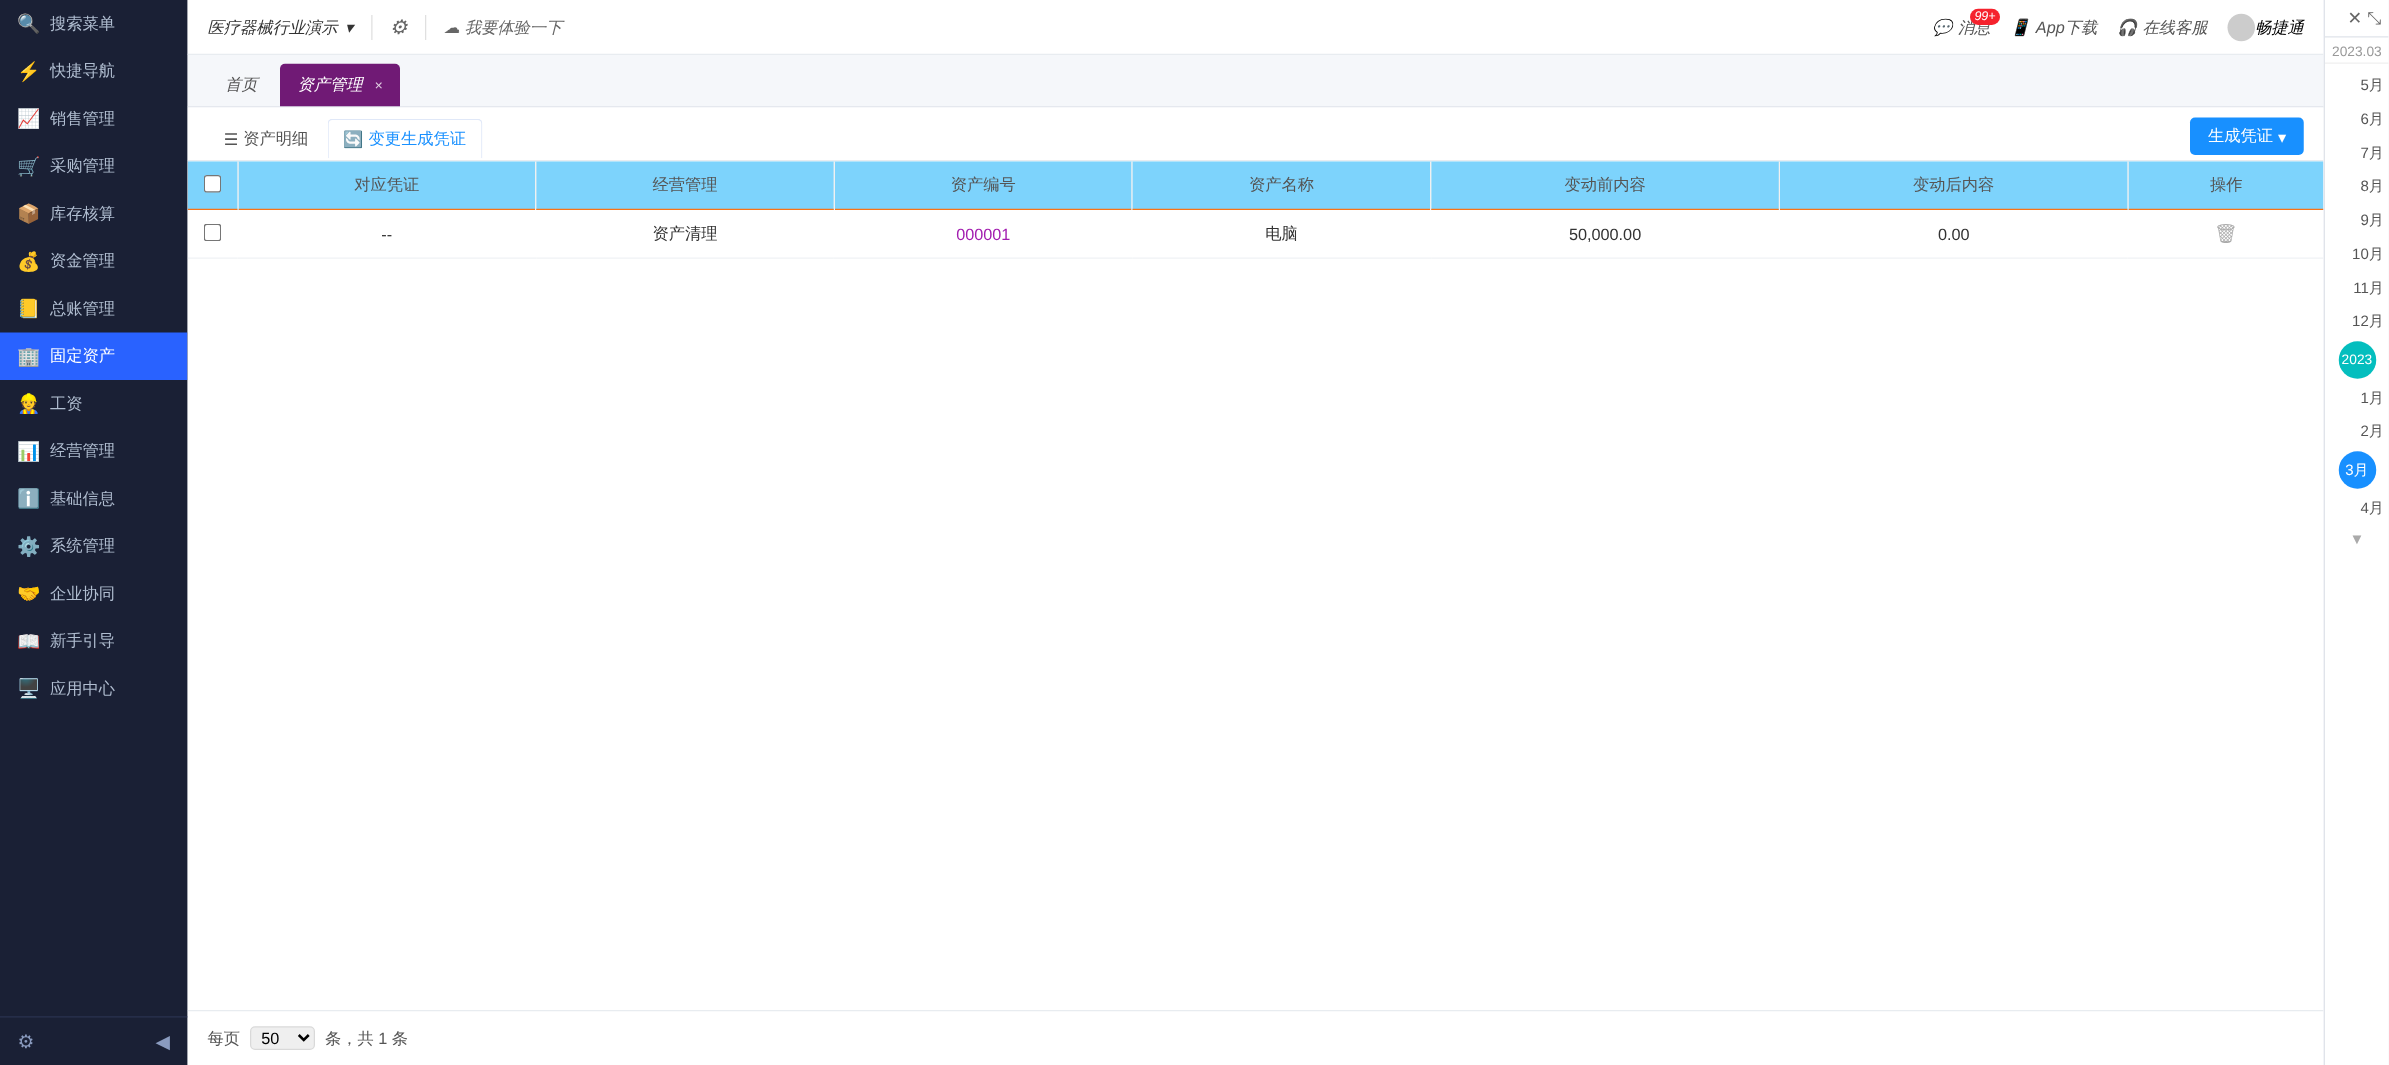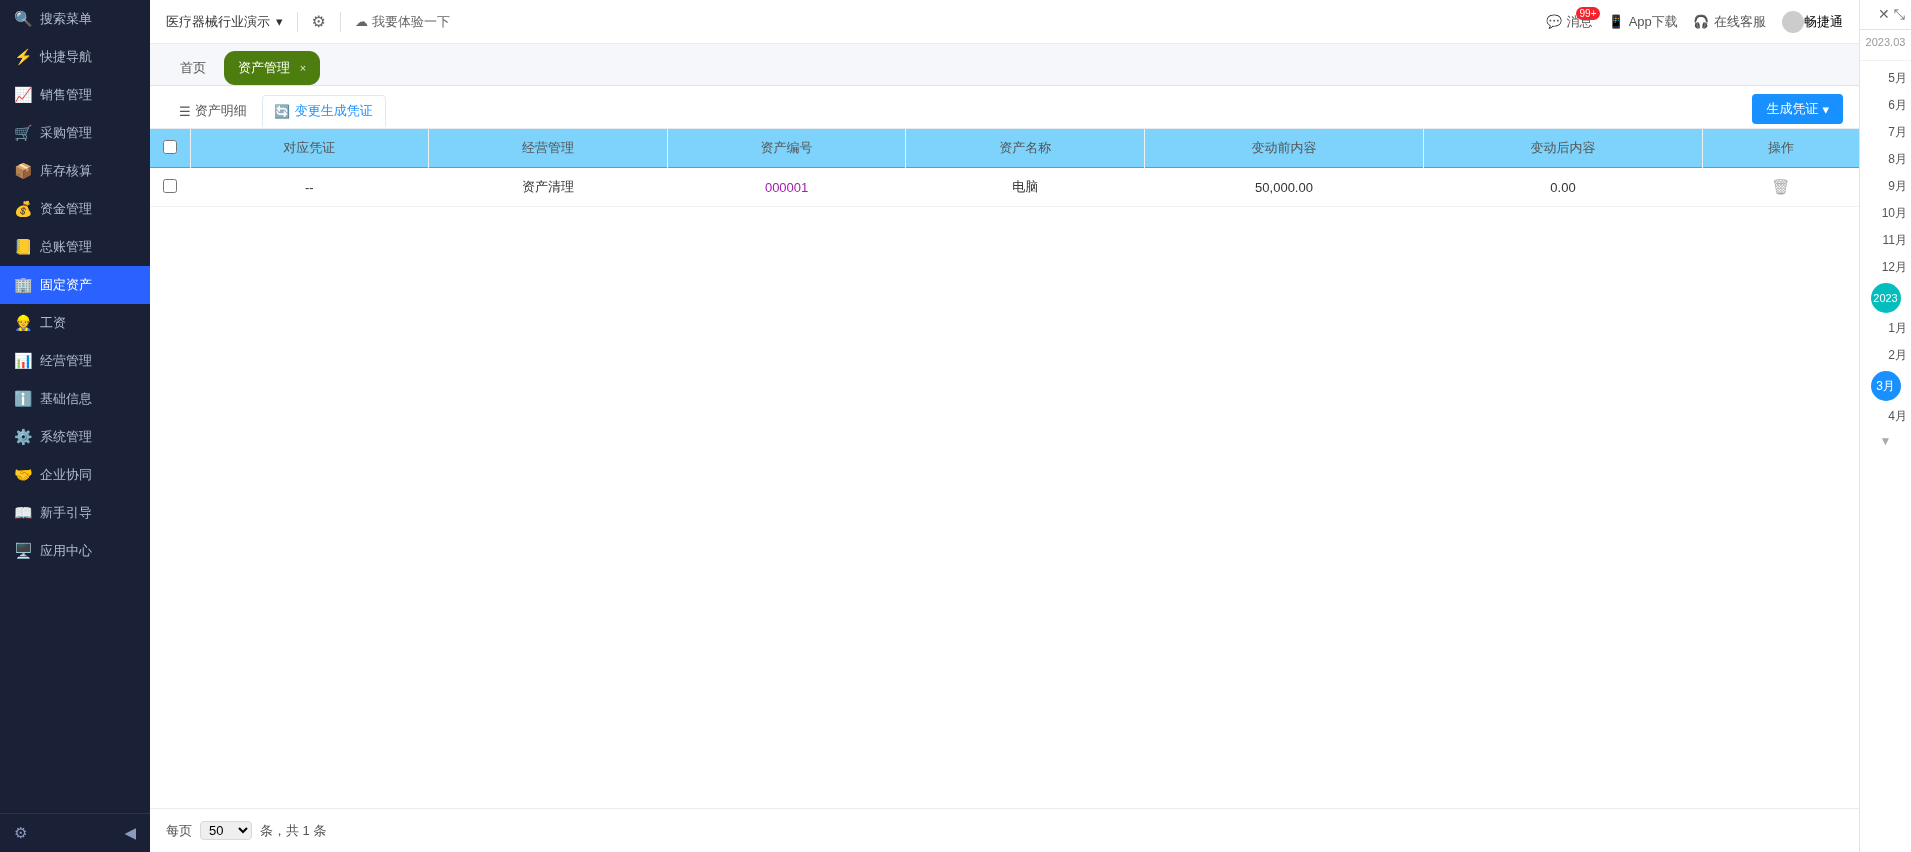--- a/index.html
+++ b/index.html
@@ -64,20 +64,21 @@
     
     .topbar {
       height: 44px;
       background: #fff;
       border-bottom: 1px solid #e8ecf0;
       display: flex;
       align-items: center;
       padding: 0 16px;
       gap: 10px;
       flex-shrink: 0;
+      font-style: italic;
     }
     .topbar-company {
       display: flex; align-items: center; gap: 6px;
       font-size: 13px; color: #333; cursor: pointer;
     }
     .topbar-divider { width: 1px; height: 20px; background: #e0e0e0; margin: 0 4px; }
     .topbar-gear { font-size: 16px; color: #666; cursor: pointer; }
     .topbar-experience { display: flex; align-items: center; gap: 4px; font-size: 13px; color: #666; cursor: pointer; }
     .topbar-right { margin-left: auto; display: flex; align-items: center; gap: 16px; }
     .topbar-msg { position: relative; cursor: pointer; font-size: 13px; color: #555; display: flex; align-items: center; gap: 4px; }
@@ -97,25 +98,25 @@
       gap: 4px;
       flex-shrink: 0;
     }
     .tab {
       padding: 8px 14px;
       font-size: 13px;
       cursor: pointer;
       border-radius: 4px 4px 0 0;
       color: #555;
       background: transparent;
+      font-style: italic;
     }
     .tab.active {
-      background: #4d7c0f;
+      background: #701a75;
       color: #fff;
-      border-radius: 11px;
     }
     .tab-close { margin-left: 6px; font-size: 11px; opacity: 0.8; }
 
     
     .content {
       flex: 1;
       background: #fff;
       overflow: hidden;
       display: flex;
       flex-direction: column;
@@ -444,21 +445,21 @@
     </div>
   </div>
 
 </div>
 
 <div class="right-panel">
   <div class="right-panel-header">
     <span class="right-panel-icon">✕</span>
     <span class="right-panel-icon">⤡</span>
   </div>
-  <div style="font-size:11px; color:#999; text-align:center; padding: 6px 2px 12px; border-bottom:1px solid #f0f0f0;">2023.03</div>
+  <div style="font-size:11px; color:#999; text-align:center; padding: 6px 2px 2px; border-bottom:1px solid #f0f0f0;">2023.03</div>
   <div class="right-panel-scroll" id="month-picker">
   <div class="month-item">5月</div>
       <div class="month-item">6月</div>
       <div class="month-item">7月</div>
       <div class="month-item">8月</div>
       <div class="month-item">9月</div>
       <div class="month-item">10月</div>
       <div class="month-item">11月</div>
       <div class="month-item">12月</div>
       <div class="month-item active-year">2023</div>

